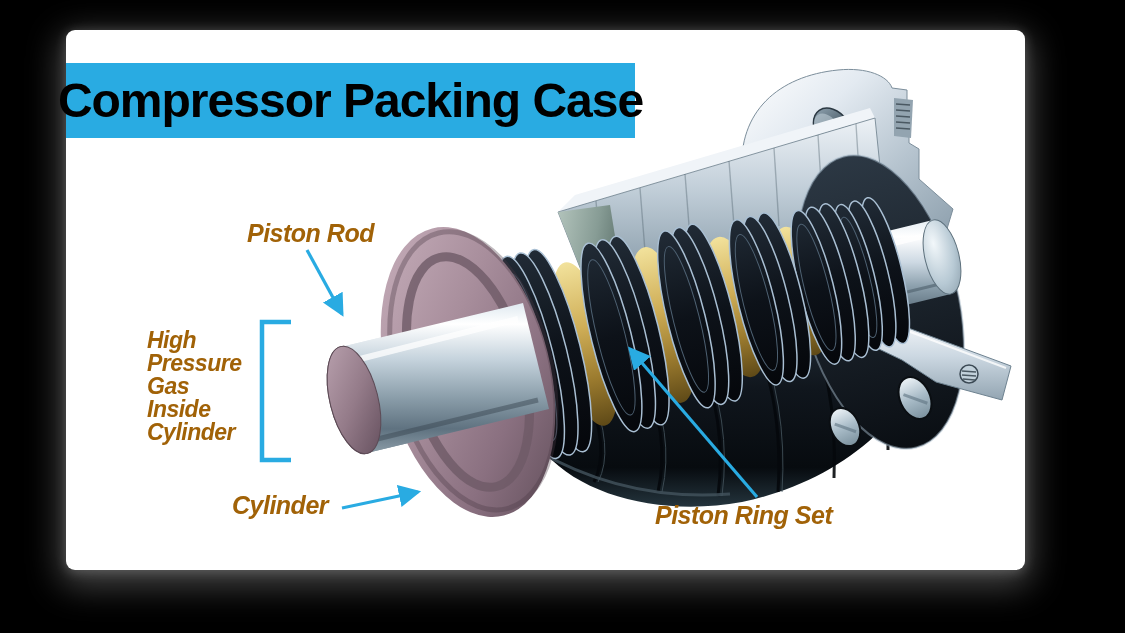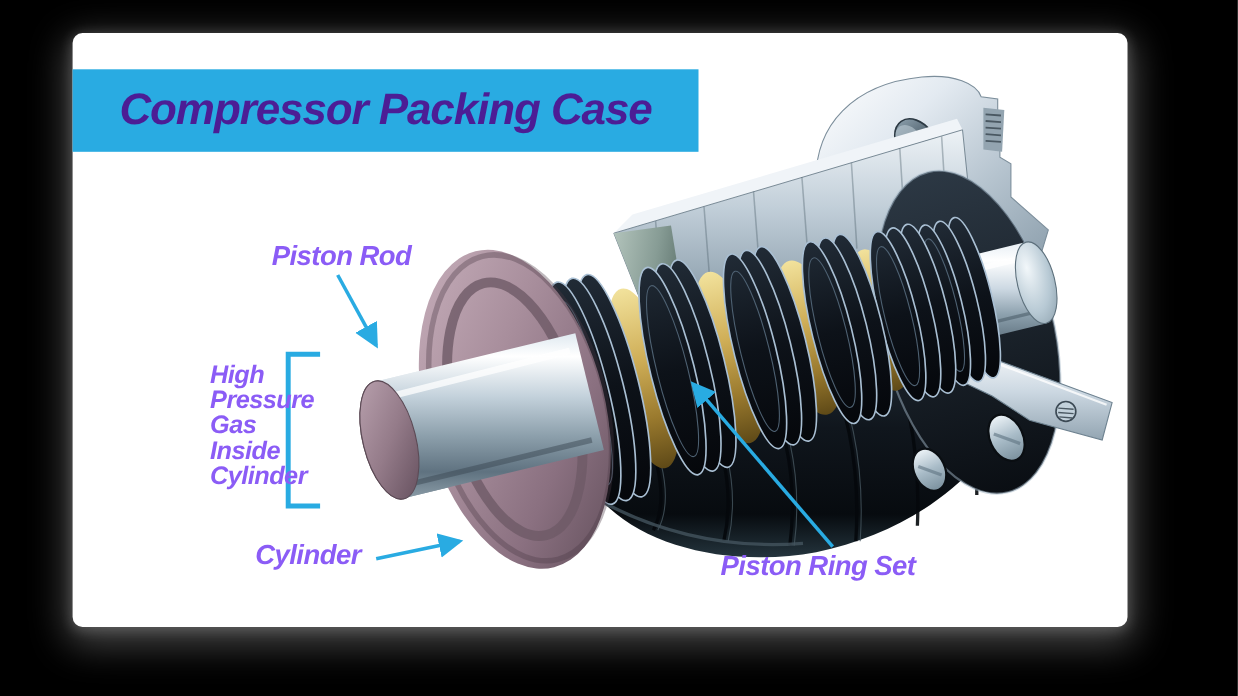--- a/index.html
+++ b/index.html
@@ -2,24 +2,24 @@
 <html><head>
 <meta charset="utf-8">
 <style>
   html,body{margin:0;padding:0;background:#000;width:1125px;height:633px;overflow:hidden;
     font-family:"Liberation Sans",sans-serif;}
   .stage{position:relative;width:1125px;height:633px;background:#000;}
   .card{position:absolute;left:66px;top:30px;width:959px;height:540px;background:#fff;
     border-radius:9px;box-shadow:0 10px 34px 6px rgba(125,125,125,.55),0 2px 12px rgba(150,150,150,.45);}
   .banner{position:absolute;left:0;top:33px;width:569px;height:75px;background:#29ABE2;
     display:flex;align-items:center;justify-content:center;}
-  .banner-title{font-size:40px;font-weight:bold;font-style:italic;color:#4c1d95;letter-spacing:-1px;white-space:nowrap;}
-  .lbl{position:absolute;font-weight:bold;font-style:italic;color:#8b5cf6;letter-spacing:-.5px;white-space:nowrap;}
+  .banner-title{font-size:48px;font-weight:bold;color:#000000;letter-spacing:-1px;white-space:nowrap;}
+  .lbl{position:absolute;font-weight:bold;font-style:italic;color:#a16207;letter-spacing:-.5px;white-space:nowrap;}
   .lbl-piston{left:181px;top:189px;font-size:25px;}
-  .lbl-hp{left:81px;top:299px;font-size:23px;line-height:23px;white-space:pre-line;margin-left:44px;}
+  .lbl-hp{left:81px;top:299px;font-size:23px;line-height:23px;white-space:pre-line;}
   .lbl-cyl{left:166px;top:461px;font-size:25px;}
   .lbl-pack{left:589px;top:471px;font-size:25px;}
   .illus,.ann{position:absolute;left:0;top:0;width:959px;height:540px;}
   .ann{pointer-events:none;}
 </style>
 </head>
 <body>
 
 <div class="stage">
   <div class="card">

